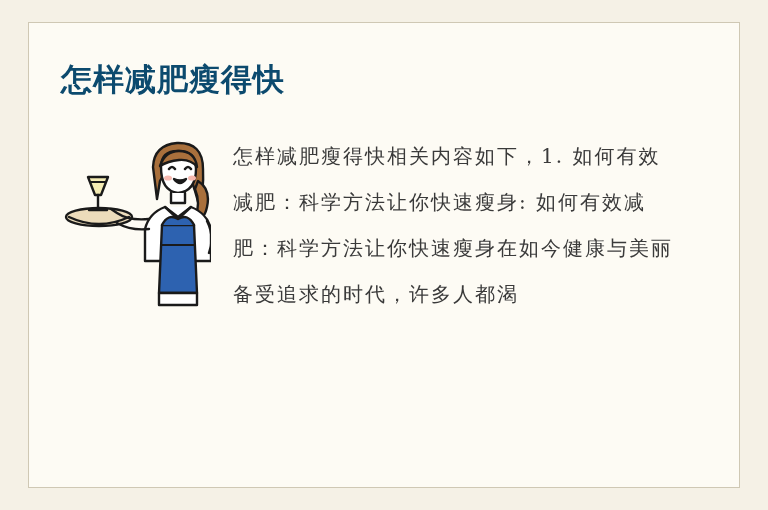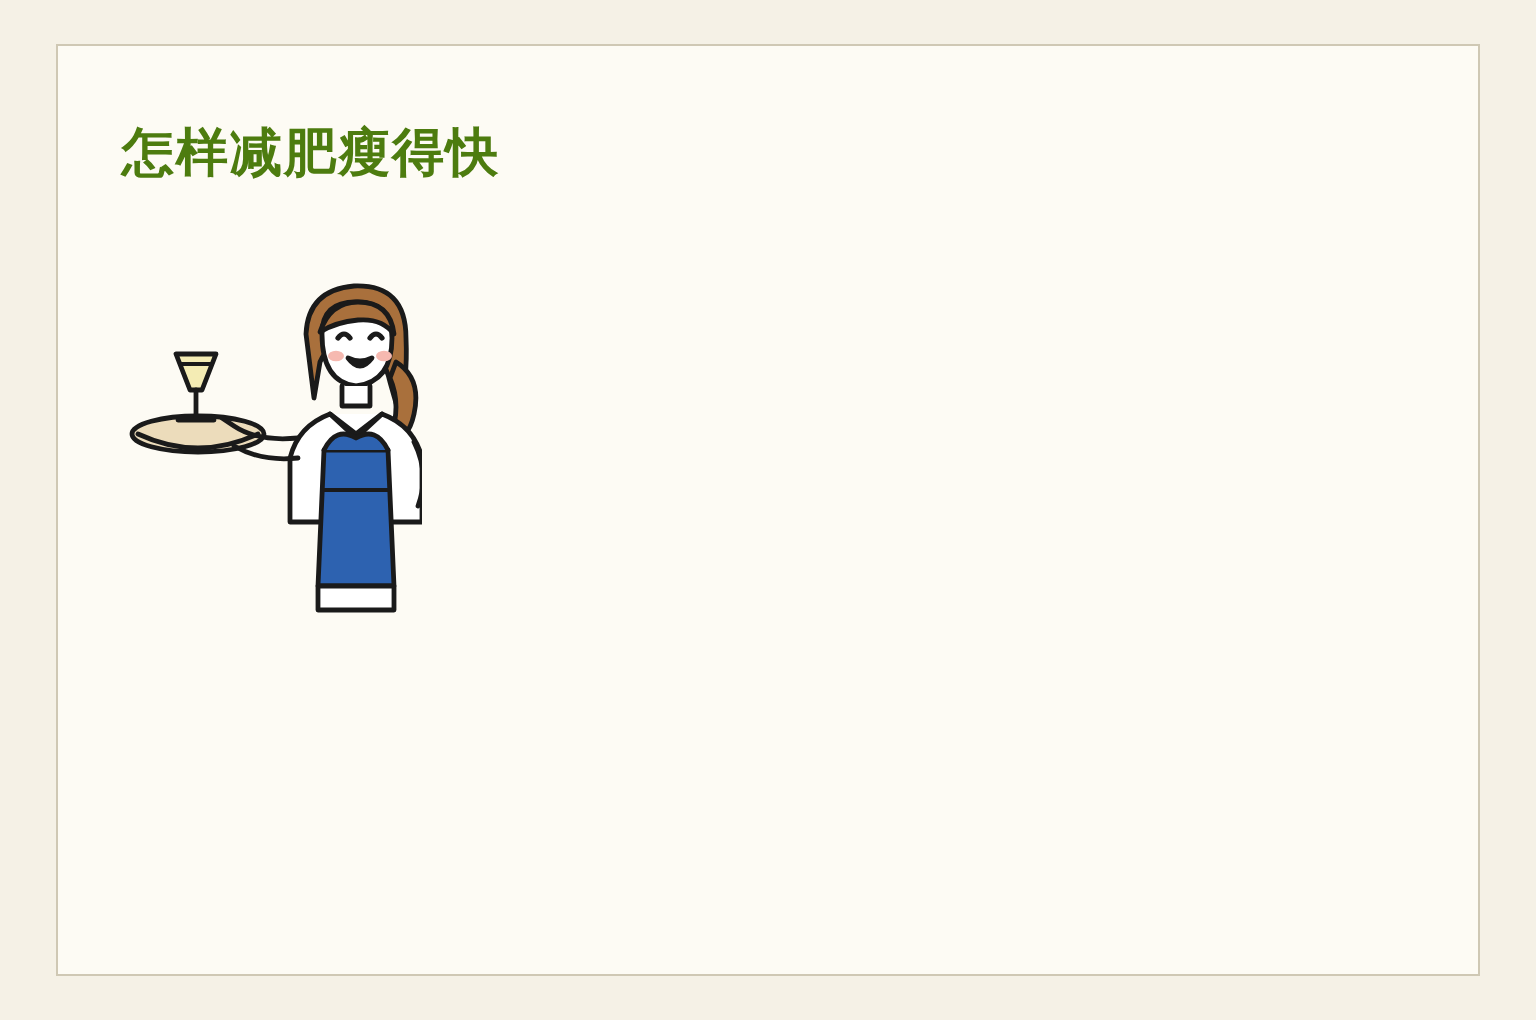--- a/index.html
+++ b/index.html
@@ -20,23 +20,23 @@
     width: 712px;
     height: 466px;
     background: #fdfbf4;
     border: 1px solid #cfc8b4;
     box-sizing: border-box;
   }
   .title {
     position: absolute;
     left: 32px;
     top: 36px;
-    font-size: 26px;
+    font-size: 31px;
     font-weight: bold;
-    color: #4d7c0f;
+    color: #0c4a6e;
     letter-spacing: 1px;
     font-family: Liberation Mono, monospace;
   }
   .content-row {
     position: absolute;
     left: 32px;
     top: 110px;
     right: 24px;
     display: flex;
     align-items: flex-start;
@@ -108,14 +108,15 @@
           <path d="M88 86 Q68 88 56 80 L50 76" fill="none"></path>
           <path d="M88 96 Q70 98 56 90" fill="none"></path>
 
           <path d="M146 88 Q154 104 148 120" fill="none"></path>
 
           <path d="M98 160 L136 160 L136 172 L98 172 Z" fill="#ffffff"></path>
         </g>
       </svg>
     </div>
 
+    <div class="body-text">怎样减肥瘦得快相关内容如下，1. 如何有效减肥：科学方法让你快速瘦身: 如何有效减肥：科学方法让你快速瘦身在如今健康与美丽备受追求的时代，许多人都渴</div>
   </div>
 </div>
 
 </body></html>

